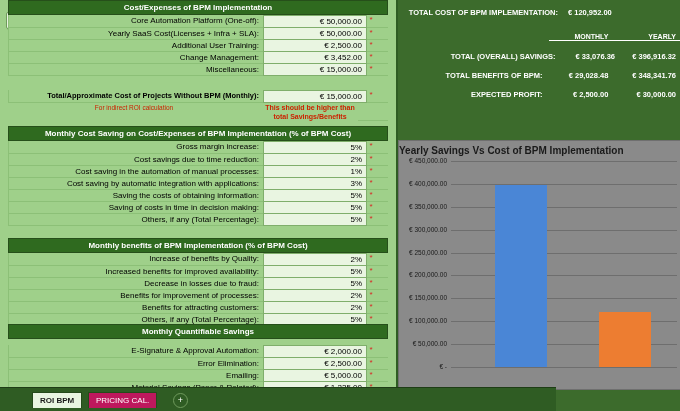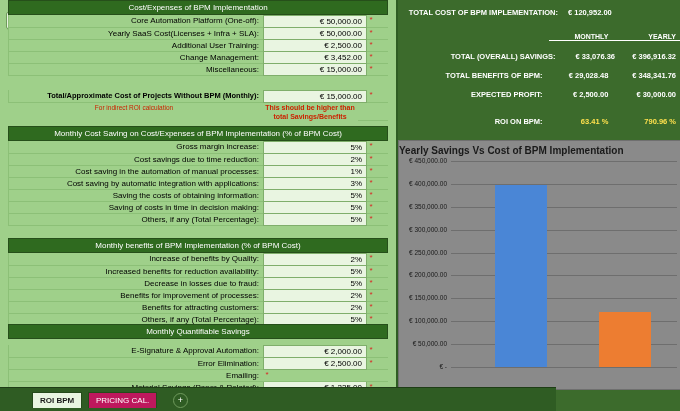--- a/index.html
+++ b/index.html
@@ -19,21 +19,21 @@
   .sheet {
     position: absolute;
     left: 0; top: 0;
     width: 680px; height: 411px;
     background: #3c6b2c;
   }
   
   .sec-header {
     background: #2f6a1f;
     color: #ffffff;
-    font-weight: normal;
+    font-weight: bold;
     font-size: 8px;
     text-align: center;
     border: 1px solid #264f1a;
     padding: 2px 8px;
   }
   .row {
     display: flex;
     align-items: stretch;
   }
   .lbl {
@@ -332,21 +332,21 @@
 
     <div class="block" style="top:238px;">
       <div class="sec-header">Monthly benefits of BPM Implementation (% of BPM Cost)</div>
       <div class="row">
         <div class="lbl lbl-w">Increase of benefits by Quality:</div>
         <div class="val val-w first">2%</div>
         <div class="mark">*</div>
         <div class="pad-right"></div>
       </div>
       <div class="row">
-        <div class="lbl lbl-w">Increased benefits for reduction availability:</div>
+        <div class="lbl lbl-w">Increased benefits for improved availability:</div>
         <div class="val val-w">5%</div>
         <div class="mark">*</div>
         <div class="pad-right"></div>
       </div>
       <div class="row">
         <div class="lbl lbl-w">Decrease in losses due to fraud:</div>
         <div class="val val-w">5%</div>
         <div class="mark">*</div>
         <div class="pad-right"></div>
       </div>
@@ -379,20 +379,21 @@
         <div class="pad-right"></div>
       </div>
       <div class="row">
         <div class="lbl lbl-w">Error Elimination:</div>
         <div class="val val-w">€ 2,500.00</div>
         <div class="mark">*</div>
         <div class="pad-right"></div>
       </div>
       <div class="row">
         <div class="lbl lbl-w">Emailing:</div>
+        <div class="val val-w">€ 5,000.00</div>
         <div class="mark">*</div>
         <div class="pad-right"></div>
       </div>
       <div class="row">
         <div class="lbl lbl-w">Material Savings (Paper &amp; Related):</div>
         <div class="val val-w">€ 1,235.00</div>
         <div class="mark">*</div>
         <div class="pad-right"></div>
       </div>
 
@@ -421,25 +422,20 @@
       <div class="sum-label">TOTAL BENEFITS OF BPM:</div>
       <div class="sum-val">€ 29,028.48</div>
       <div class="sum-val" style="width:66px;">€ 348,341.76</div>
     </div>
     <div class="sum-row" style="margin-top:4px;">
       <div class="sum-label">EXPECTED PROFIT:</div>
       <div class="sum-val">€ 2,500.00</div>
       <div class="sum-val" style="width:66px;">€ 30,000.00</div>
     </div>
 
-    <div class="sum-row" style="margin-top:12px;">
-      <div class="sum-label">ROI ON BPM:</div>
-      <div class="sum-val yellow">63.41 %</div>
-      <div class="sum-val yellow" style="width:66px;">790.96 %</div>
-    </div>
   </div>
 
   <div id="chart-panel">
     <div id="chart-title">Yearly Savings Vs Cost of BPM Implementation</div>
 
     <div id="plot-area">
 
       <div class="gridline" style="top:0px;"></div>
       <div class="ytick" style="top:0px;">€ 450,000.00</div>
       <div class="gridline" style="top:22.9px;"></div>

